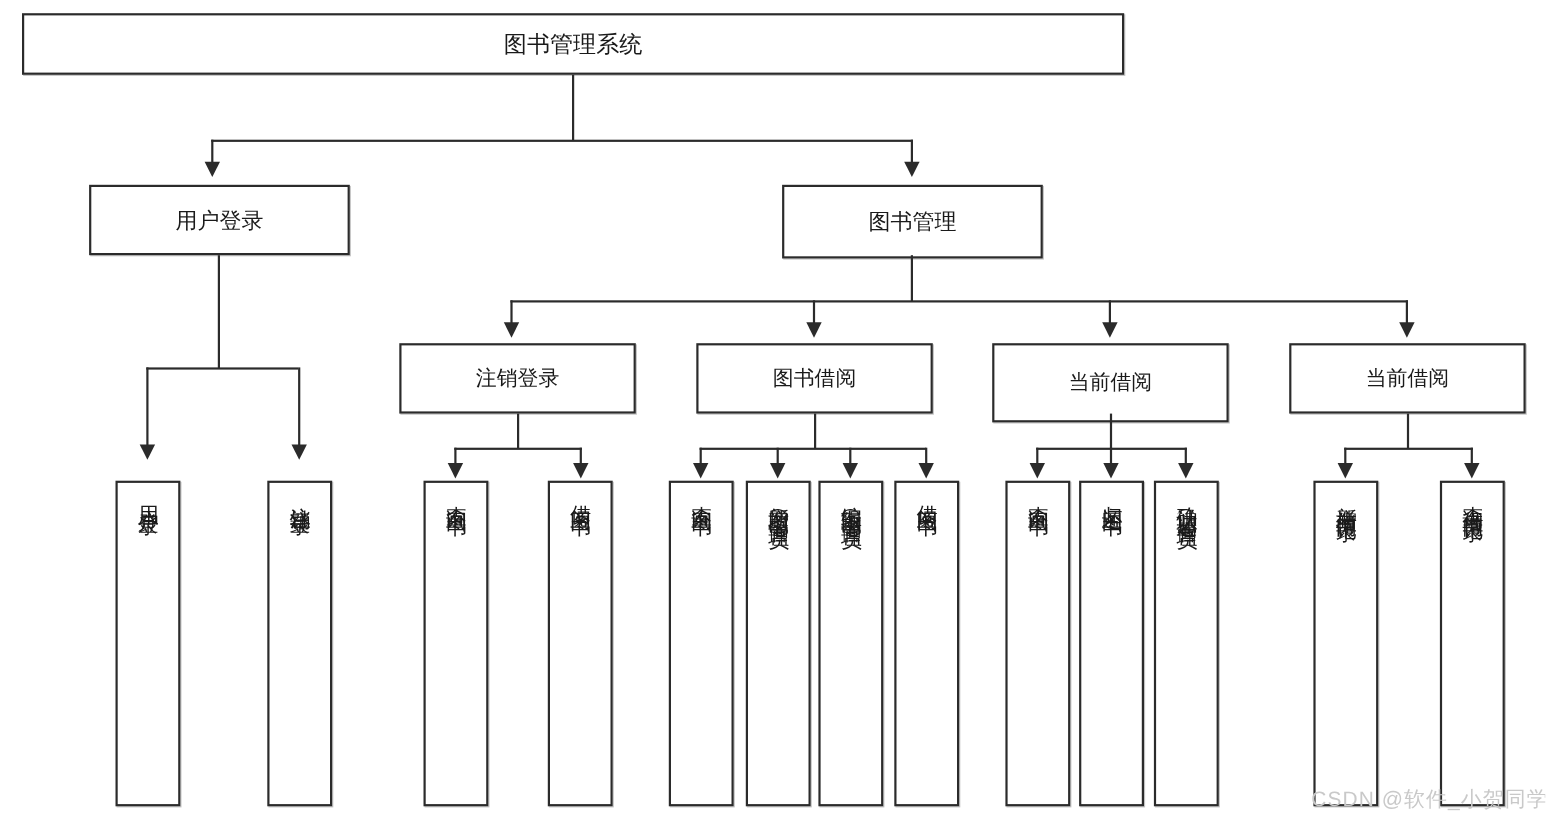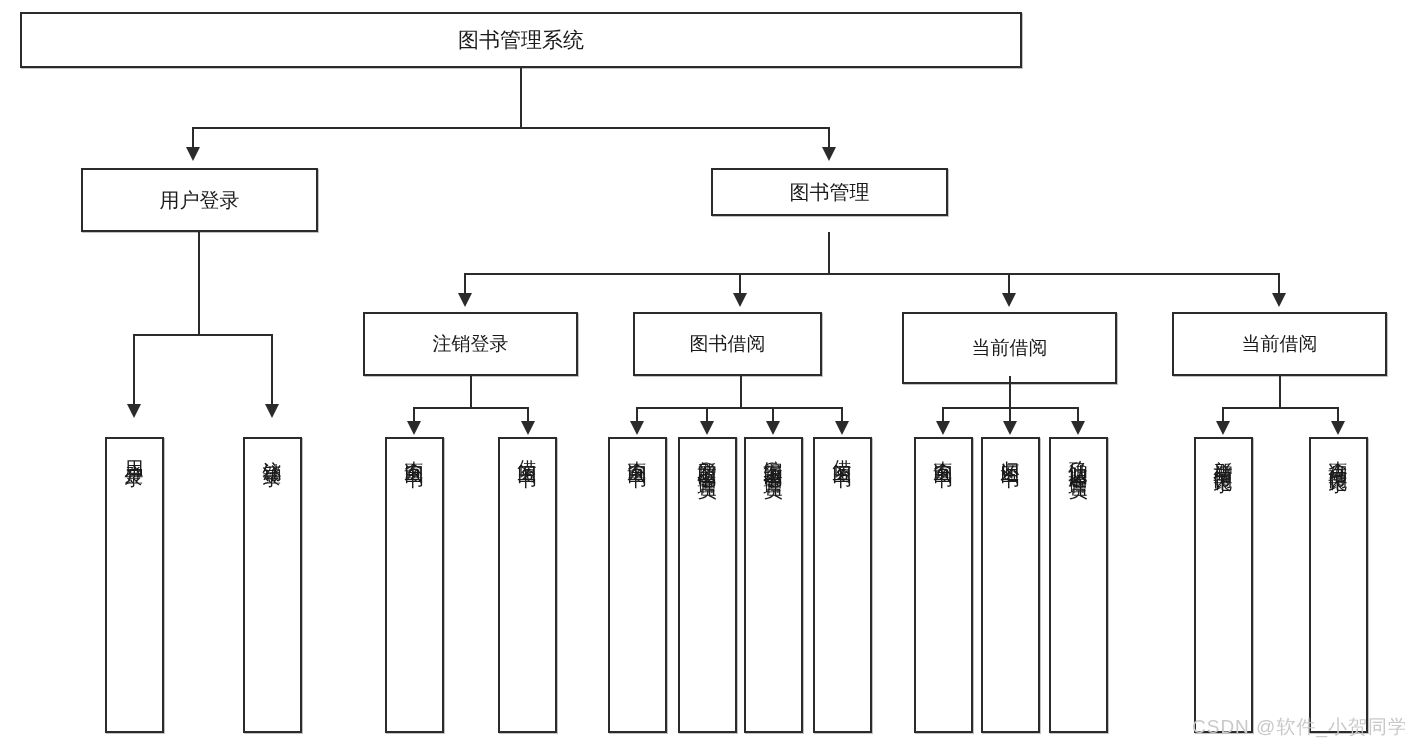--- a/index.html
+++ b/index.html
@@ -90,21 +90,21 @@
   <div class="conn v" style="left:192px; top:127px; width:2px; height:22px;"></div>
   <div class="arrow" style="left:186px; top:147px;"></div>
 
   <div class="conn v" style="left:828px; top:127px; width:2px; height:22px;"></div>
   <div class="arrow" style="left:822px; top:147px;"></div>
 
   <div class="node level-2" style="left:81px; top:168px; width:237px; height:64px;">
     <span>用户登录</span>
   </div>
 
-  <div class="node level-2" style="left:711px; top:168px; width:237px; height:48px;">
+  <div class="node level-2" style="left:711px; top:168px; width:237px; height:67px;">
     <span>图书管理</span>
   </div>
 
   <div class="conn v" style="left:198px; top:232px; width:2px; height:103px;"></div>
   <div class="conn h" style="left:133px; top:334px; width:138px; height:2px;"></div>
   <div class="conn v" style="left:133px; top:334px; width:2px; height:72px;"></div>
   <div class="arrow" style="left:127px; top:404px;"></div>
   <div class="conn v" style="left:271px; top:334px; width:2px; height:72px;"></div>
   <div class="arrow" style="left:265px; top:404px;"></div>
 
@@ -119,21 +119,21 @@
 
   <div class="conn v" style="left:1008px; top:273px; width:2px; height:22px;"></div>
   <div class="arrow" style="left:1002px; top:293px;"></div>
 
   <div class="conn v" style="left:1278px; top:273px; width:2px; height:22px;"></div>
   <div class="arrow" style="left:1272px; top:293px;"></div>
 
   <div class="node level-3" style="left:363px; top:312px; width:215px; height:64px;">
     <span>注销登录</span>
   </div>
-  <div class="node level-3" style="left:633px; top:312px; width:189px; height:64px;">
+  <div class="node level-3" style="left:633px; top:312px; width:215px; height:64px;">
     <span>图书借阅</span>
   </div>
   <div class="node level-3" style="left:902px; top:312px; width:215px; height:72px;">
     <span>当前借阅</span>
   </div>
   <div class="node level-3" style="left:1172px; top:312px; width:215px; height:64px;">
     <span>当前借阅</span>
   </div>
 
   <div class="conn v" style="left:470px; top:376px; width:2px; height:32px;"></div>

